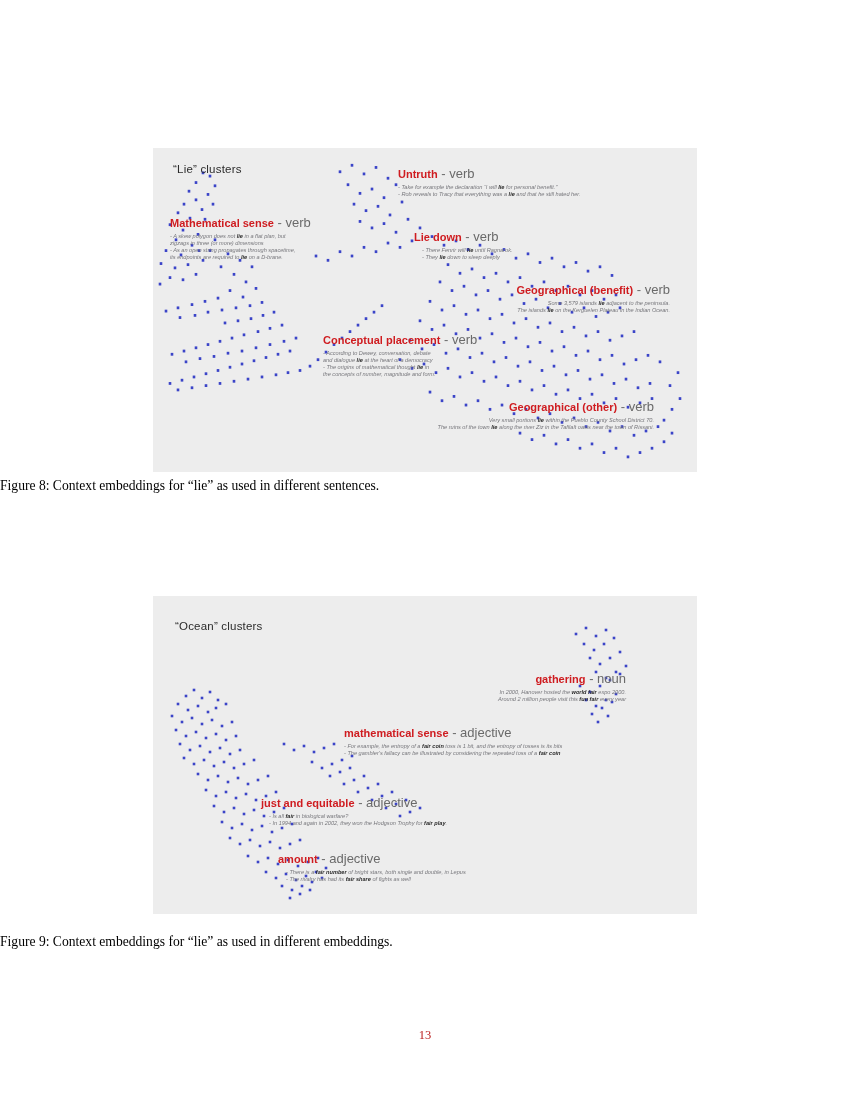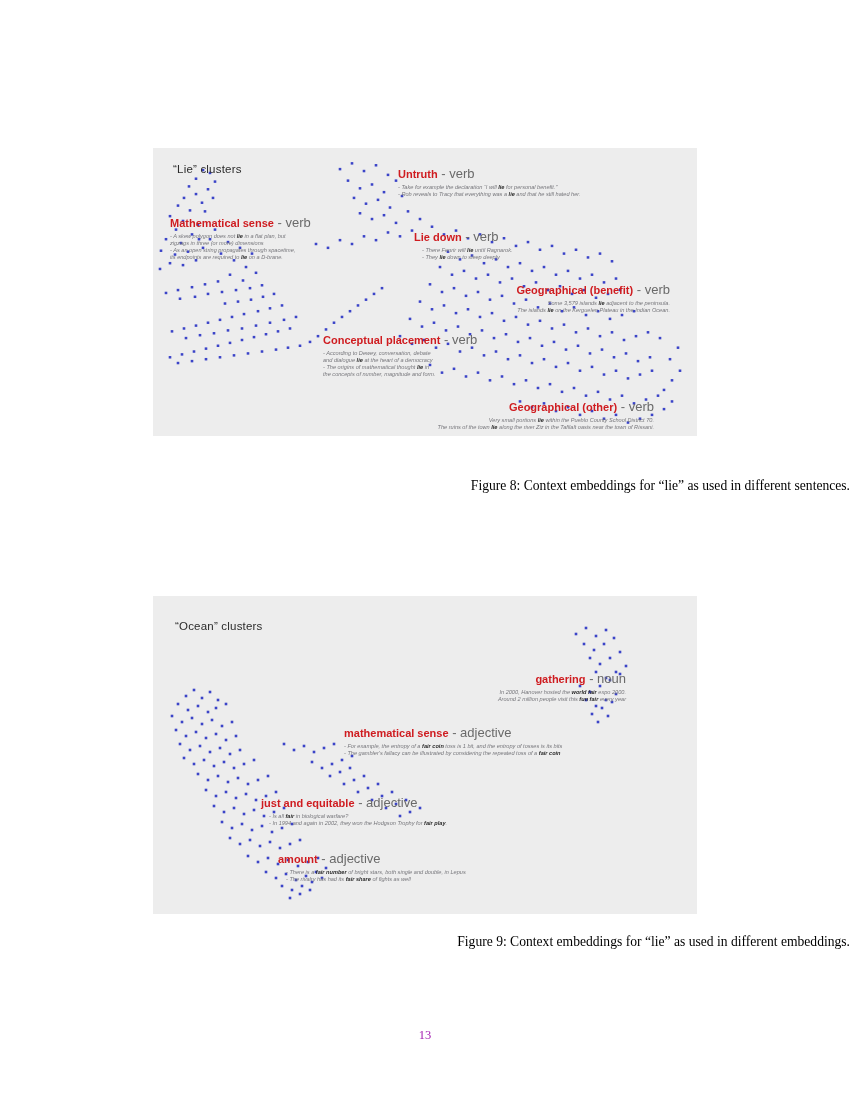--- a/index.html
+++ b/index.html
@@ -7,21 +7,21 @@
     width:850px;height:1100px;
     background:#ffffff;
     font-family:"Liberation Serif", serif;
     position:relative;
     overflow:hidden;
   }
   .page{position:absolute;inset:0;}
 
   
   .figure{position:absolute;left:153px;width:544px;background:#ededed;}
-  #figure-8{top:148px;height:288px;}
+  #figure-8{top:148px;height:324px;}
   #figure-9{top:596px;height:318px;}
 
   .panel-title{
     position:absolute;
     font-family:"Liberation Sans", sans-serif;
     font-size:11.5px;
     color:#2b2b2b;
     letter-spacing:.2px;
     white-space:nowrap;
   }
@@ -48,31 +48,31 @@
   }
   .annot .ex b{color:#2a2a2a;font-style:italic;font-weight:bold;}
   .annot.right{text-align:right;}
   .annot.left{text-align:left;}
   .annot .headline{display:block;margin-bottom:1px;}
 
   
   .caption{
     position:absolute;
     left:0;width:850px;
-    text-align:right;
+    text-align:left;
     font-family:"Liberation Serif", serif;
     font-size:13.6px;
     color:#000;
   }
   #caption-8{top:478px;}
   #caption-9{top:934px;}
 
   .page-number{
     position:absolute;left:0;width:850px;text-align:center;
-    top:1028px;font-family:"Liberation Serif", serif;font-size:12.5px;color:#a21caf;
+    top:1028px;font-family:"Liberation Serif", serif;font-size:12.5px;color:#b91c1c;
   }
 </style>
 </head>
 <body>
 
 <div class="page">
 
   <div class="figure" id="figure-8">
     <div class="scatter">
       <svg viewBox="0 0 544 300" preserveAspectRatio="none" id="svg-fig8">

